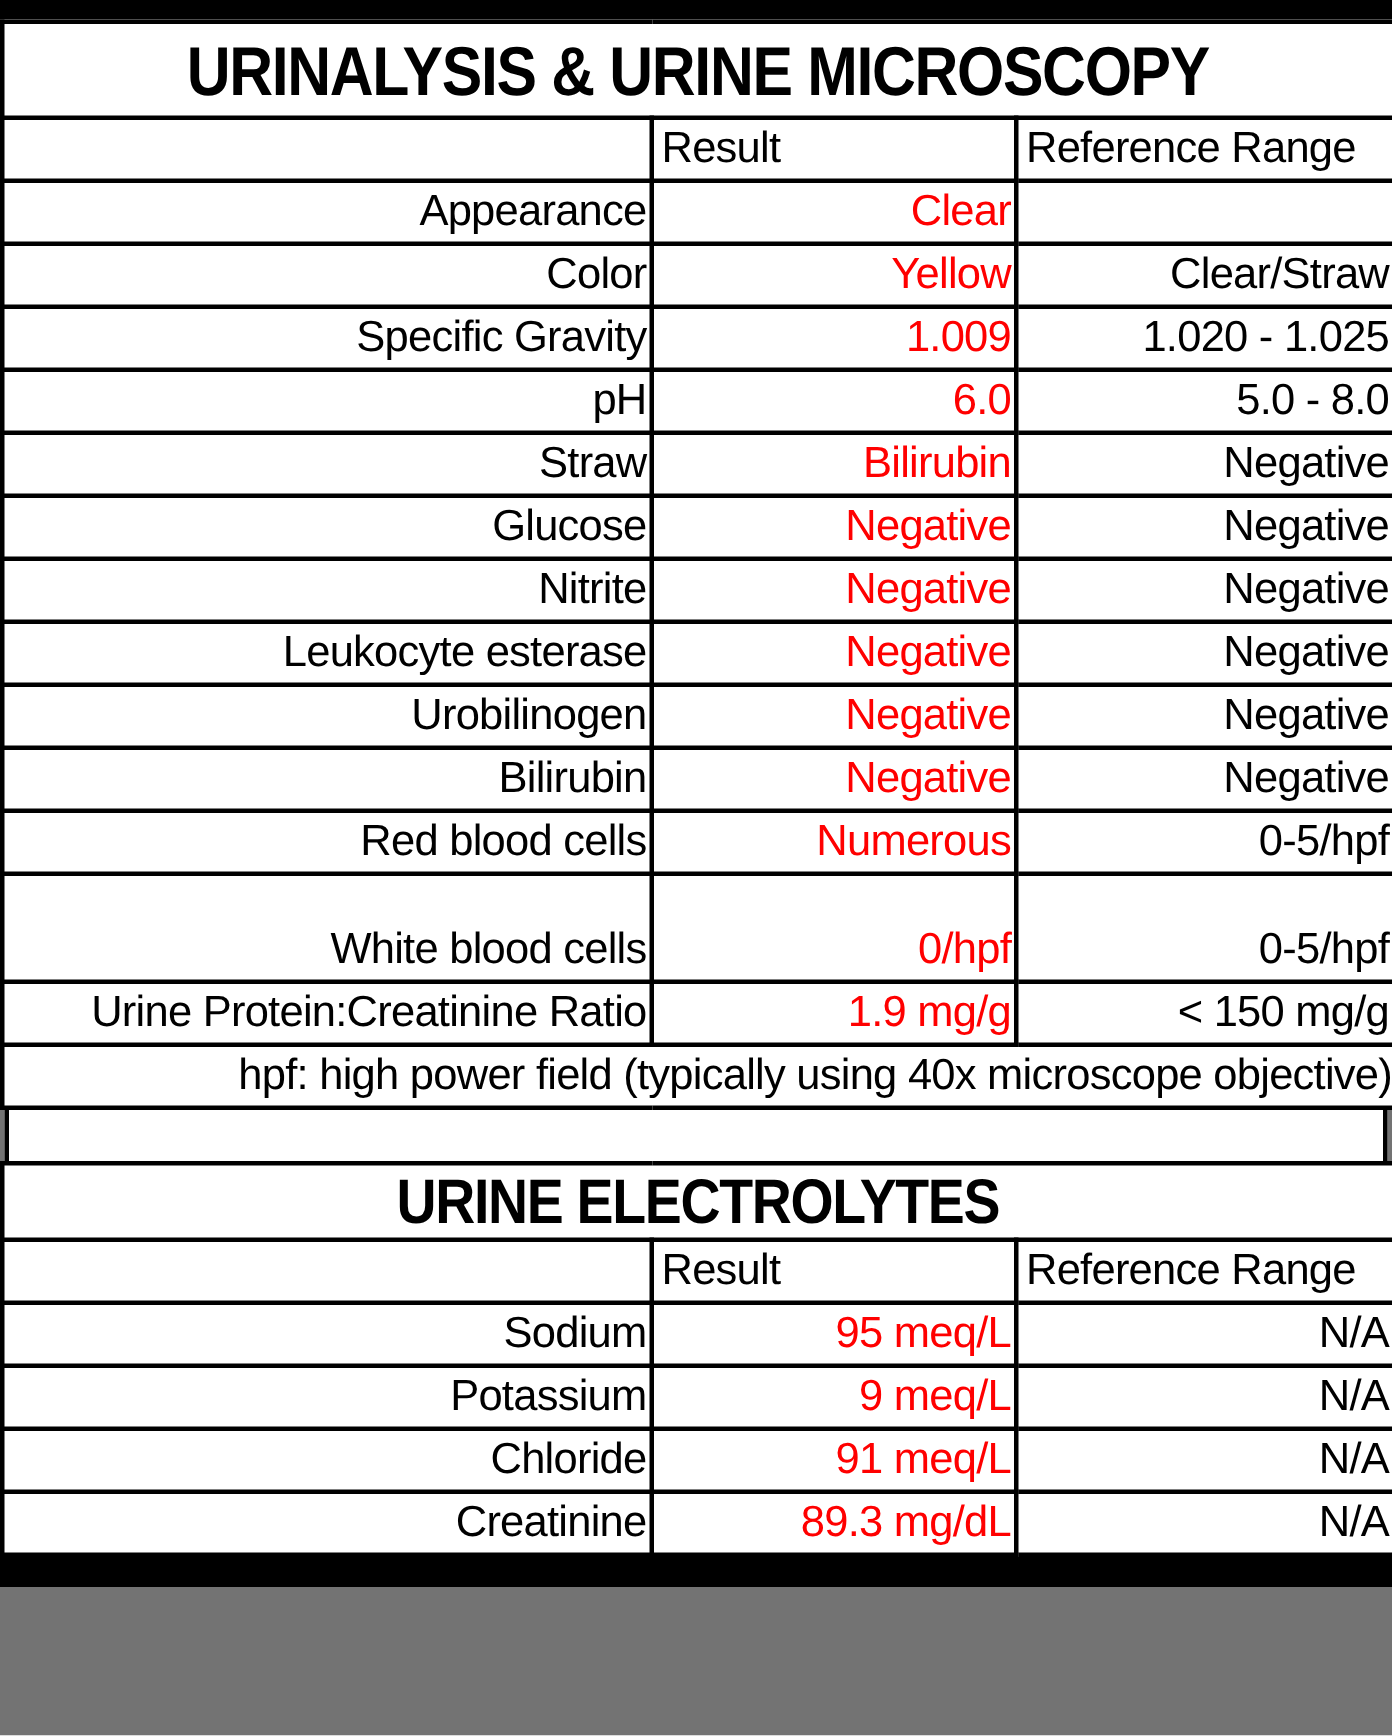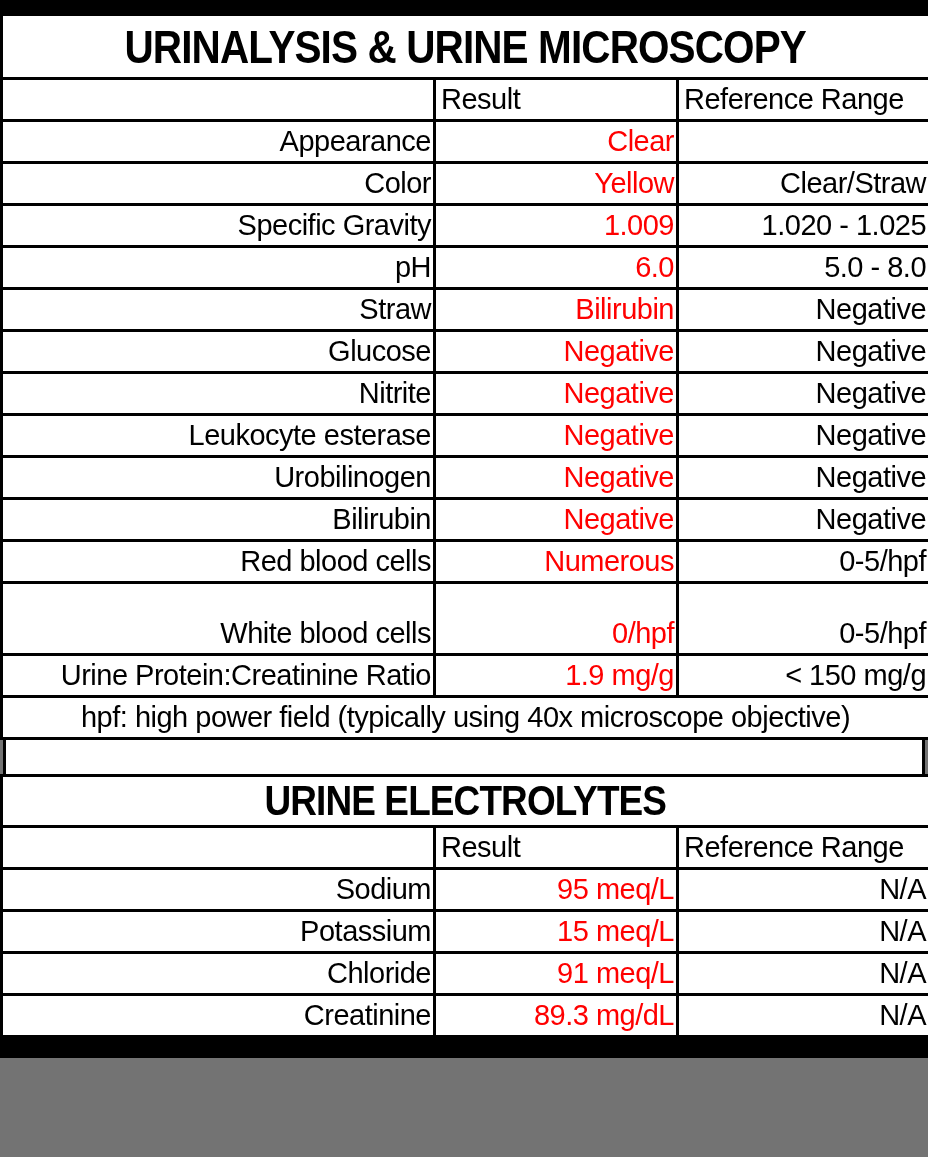--- a/index.html
+++ b/index.html
@@ -46,21 +46,21 @@
   }
   tr.title-row.t1 { height: 64px; }
   tr.title-row.t1 .title-text { font-size: 46px; }
   tr.title-row.t2 { height: 50px; }
   tr.title-row.t2 .title-text { font-size: 42px; }
   tr.tall { height: 72px; }
   tr.tall td { vertical-align: bottom; padding-bottom: 3px; }
   td.c-result { color: #ff0000; }
   tr.header-row td, td.c-test, td.c-ref { color: #000000; }
   tr.footnote-row { height: 42px; }
-  tr.footnote-row td { text-align: center; padding: 0; }
+  tr.footnote-row td { text-align: right; padding: 0; }
   .table-gap {
     width: 916px;
     height: 34px;
     background: #ffffff;
     border-left: 3px solid #000000;
     border-right: 3px solid #000000;
     margin: 0 3px 0 3px;
     box-sizing: content-box;
   }
   col.w-test { width: 433px; }
@@ -177,21 +177,21 @@
       <td class="c-result-h">Result</td>
       <td class="c-ref">Reference Range</td>
     </tr>
     <tr class="r">
       <td class="c-test">Sodium</td>
       <td class="c-result">95 meq/L</td>
       <td class="c-ref">N/A</td>
     </tr>
     <tr class="r">
       <td class="c-test">Potassium</td>
-      <td class="c-result">15 meq/L</td>
+      <td class="c-result">9 meq/L</td>
       <td class="c-ref">N/A</td>
     </tr>
     <tr class="r">
       <td class="c-test">Chloride</td>
       <td class="c-result">91 meq/L</td>
       <td class="c-ref">N/A</td>
     </tr>
     <tr class="r">
       <td class="c-test">Creatinine</td>
       <td class="c-result">89.3 mg/dL</td>

